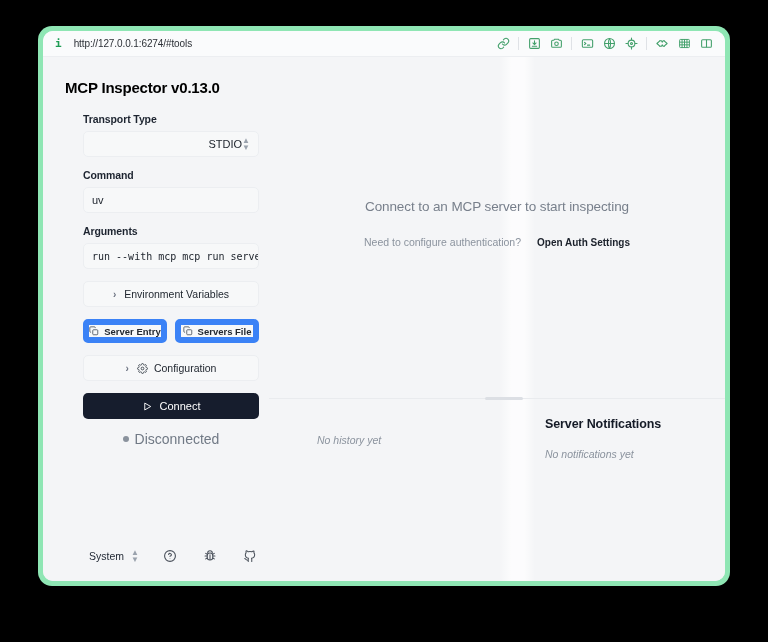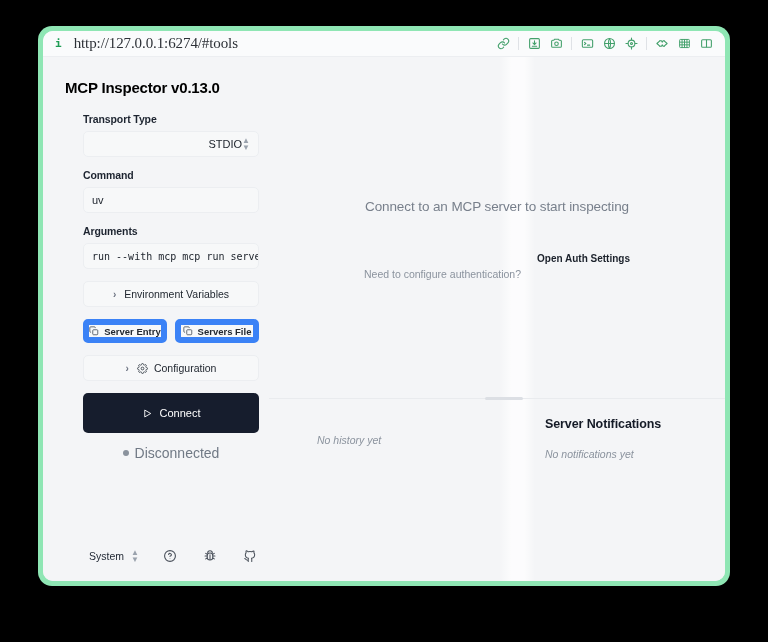--- a/index.html
+++ b/index.html
@@ -39,22 +39,22 @@
   }
   #urlbar .info-glyph {
     color: #1f9d55;
     font-family: "DejaVu Sans Mono", monospace;
     font-size: 11px;
     font-weight: bold;
     margin-right: 12px;
     line-height: 1;
   }
   #url-text {
-    font-family: Liberation Serif, serif;
-    font-size: 15px;
+    font-family: Liberation Sans, sans-serif;
+    font-size: 10px;
     color: #2d3137;
     letter-spacing: -0.1px;
     white-space: nowrap;
   }
   #toolbar-icons {
     margin-left: auto;
     display: flex;
     align-items: center;
     gap: 0px;
   }
@@ -170,21 +170,21 @@
     align-items: center;
     justify-content: center;
     gap: 5px;
     font-size: 9.5px;
     font-weight: 600;
     color: #222831;
   }
   .tab-btn svg { color: #4b525c; }
 
   #connect-btn {
-    height: 40px;
+    height: 26px;
     background: #161d2d;
     border-radius: 5px;
     display: flex;
     align-items: center;
     justify-content: center;
     gap: 7px;
     color: #ffffff;
     font-size: 11px;
     font-weight: 500;
     margin-top: 2px;
@@ -250,21 +250,20 @@
   #auth-row {
     margin-top: 22px;
     display: flex;
     align-items: center;
     justify-content: center;
     gap: 16px;
   }
   #auth-question {
     font-size: 10.5px;
     color: #8b939e;
-    margin-top: 32px;
   }
   #auth-link {
     font-size: 10px;
     font-weight: 700;
     color: #1b212b;
   }
 
   #divider {
     position: absolute;
     left: 0; right: 0; top: 341px;

